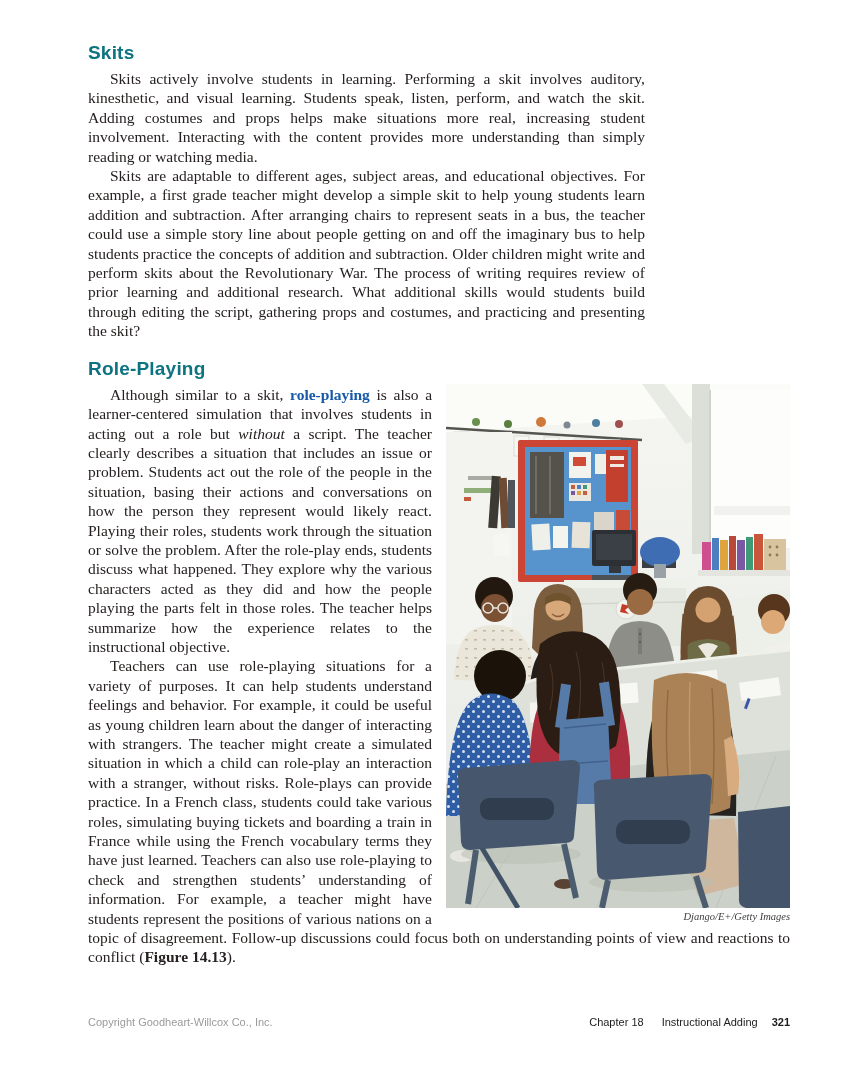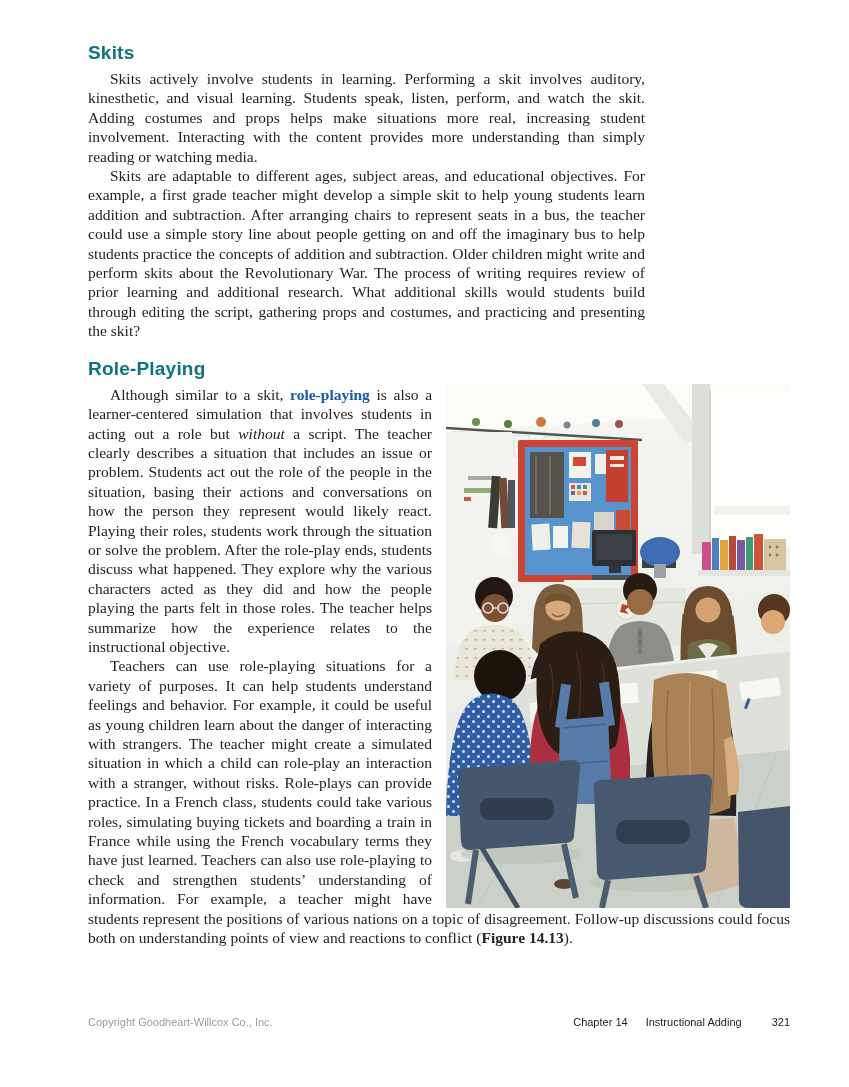--- a/index.html
+++ b/index.html
@@ -36,21 +36,21 @@
   }
   figcaption .fig-label { color:#c43b28; font-weight:bold; margin-right:10px; }
   .footer {
     position:absolute; left:88px; right:59px; top:1016px;
     font-family:"Liberation Sans", sans-serif; font-size:11px;
     display:flex; justify-content:space-between; align-items:baseline;
   }
   .footer .copyright { color:#9b9b9b; }
   .footer .right { color:#1c1c1c; }
   .footer .right .sep { margin-left:18px; }
-  .footer .right .pagenum { margin-left:30px; }
+  .footer .right .pagenum { margin-left:14px;font-weight:bold; }
 </style>
 </head>
 <body>
 
 <div class="page">
   <div class="content">
 
     <section class="skits">
       <h2 class="skits-heading">Skits</h2>
       <p class="body-par">Skits actively involve students in learning. Performing a skit involves auditory, kinesthetic, and visual learning. Students speak, listen, perform, and watch the skit. Adding costumes and props helps make situations more real, increasing student involvement. Interacting with the content provides more understanding than simply reading or watching media.</p>
@@ -250,26 +250,27 @@
             <line x1="30" y1="466" x2="22" y2="520" stroke="#4d5d70" stroke-width="6"></line>
             <line x1="118" y1="460" x2="130" y2="514" stroke="#4d5d70" stroke-width="6"></line>
             <line x1="36" y1="464" x2="72" y2="524" stroke="#415266" stroke-width="5"></line>
             <path d="M148,404 Q146,398 154,396 L258,390 Q266,390 266,398 L260,482 Q260,488 252,489 L160,496 Q152,496 151,488 Z" fill="#48596f"></path>
             <rect x="170" y="436" width="74" height="24" rx="10" fill="#303e50"></rect>
             <line x1="162" y1="496" x2="156" y2="524" stroke="#4d5d70" stroke-width="6"></line>
             <line x1="250" y1="492" x2="260" y2="524" stroke="#4d5d70" stroke-width="6"></line>
             <path d="M292,428 L344,422 L344,524 L300,524 Q292,522 293,514 Z" fill="#43546b"></path>
           </svg>
         </div>
+        <div class="credit">Django/E+/Getty Images</div>
       </figure>
 
       <h2>Role-Playing</h2>
       <p class="body-par"><span>Although similar to a skit, </span><span class="term">role-playing</span><span> is also a learner-centered simulation that involves students in acting out a role but </span><span class="ital">without</span><span> a script. The teacher clearly describes a situation that includes an issue or problem. Students act out the role of the people in the situation, basing their actions and conversations on how the person they represent would likely react. Playing their roles, students work through the situation or solve the problem. After the role-play ends, students discuss what happened. They explore why the various characters acted as they did and how the people playing the parts felt in those roles. The teacher helps summarize how the experience relates to the instructional objective.</span></p>
       <p class="body-par"><span>Teachers can use role-playing situations for a variety of purposes. It can help students understand feelings and behavior. For example, it could be useful as young children learn about the danger of interacting with strangers. The teacher might create a simulated situation in which a child can role-play an interaction with a stranger, without risks. Role-plays can provide practice. In a French class, students could take various roles, simulating buying tickets and boarding a train in France while using the French vocabulary terms they have just learned. Teachers can also use role-playing to check and strengthen students’ understanding of information. For example, a teacher might have students represent the positions of various nations on a topic of disagreement. Follow-up discussions could focus both on understanding points of view and reactions to conflict (</span><span class="figref">Figure 14.13</span><span>).</span></p>
     </section>
 
   </div>
 
   <div class="footer">
     <span class="copyright">Copyright Goodheart-Willcox Co., Inc.</span>
-    <span class="right"><span>Chapter 14</span><span class="sep">Instructional Adding</span><span class="pagenum">321</span></span>
+    <span class="right"><span>Chapter 18</span><span class="sep">Instructional Adding</span><span class="pagenum">321</span></span>
   </div>
 </div>
 
 </body></html>

